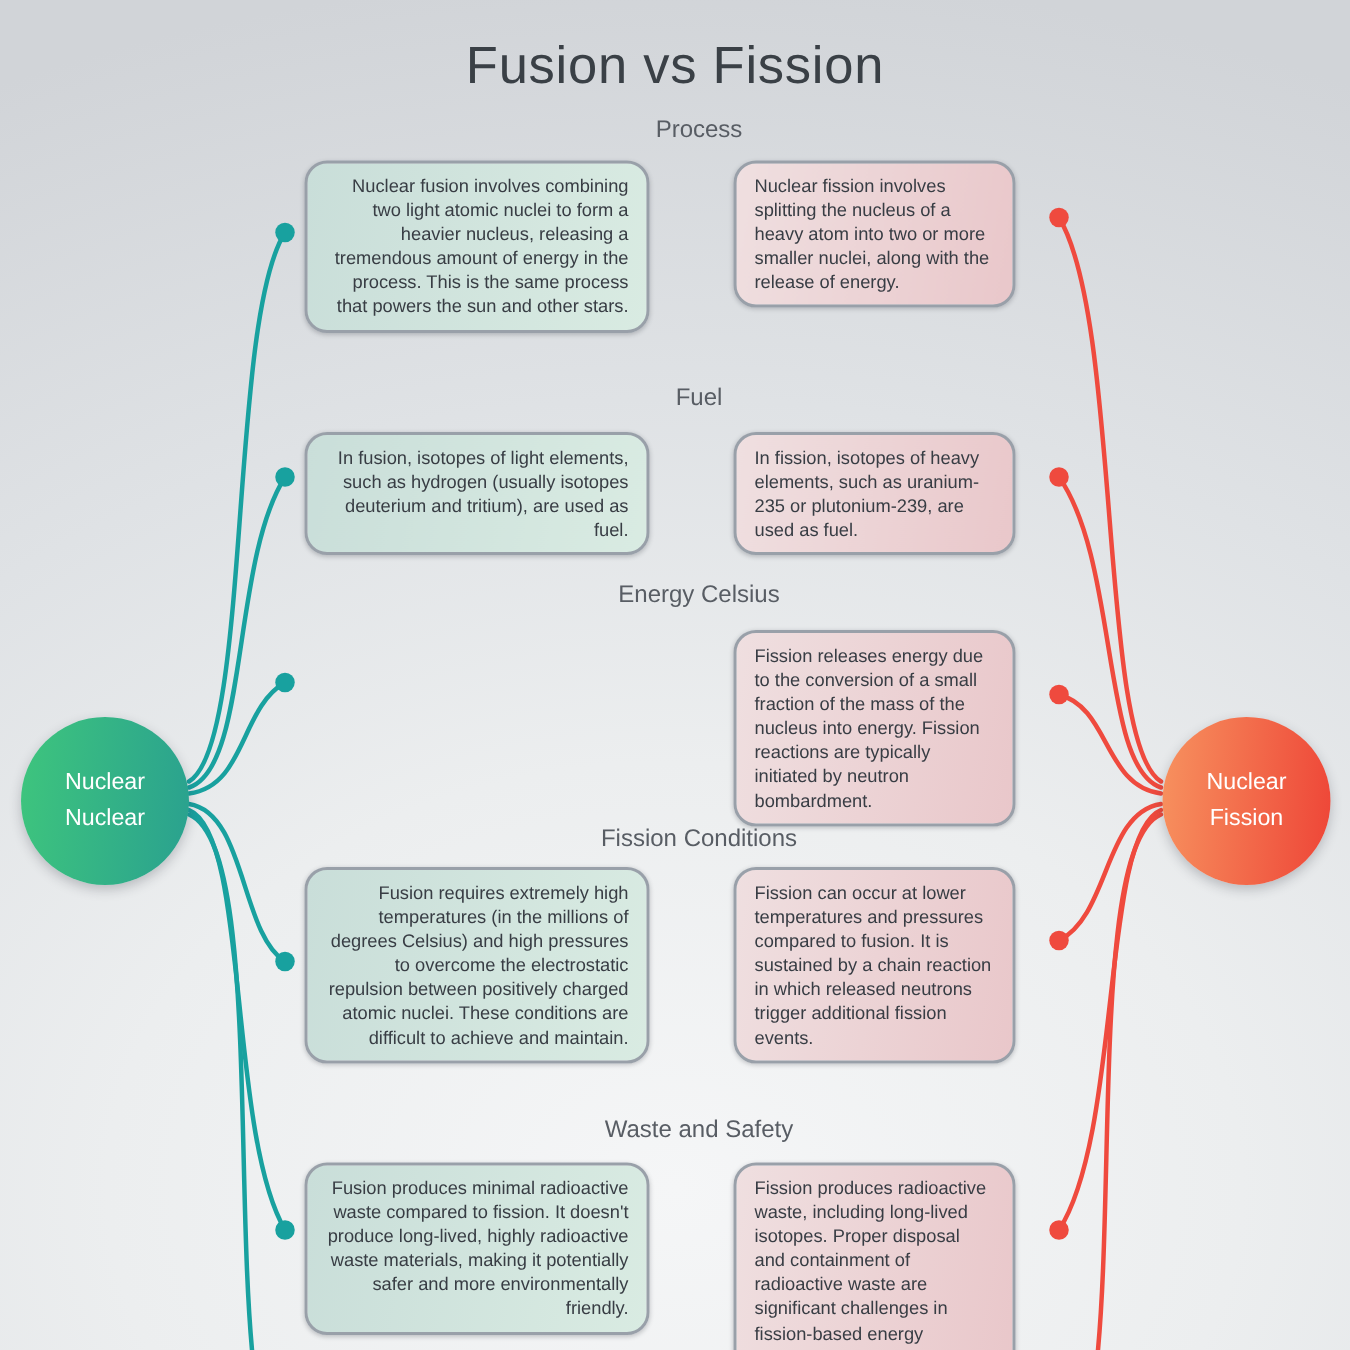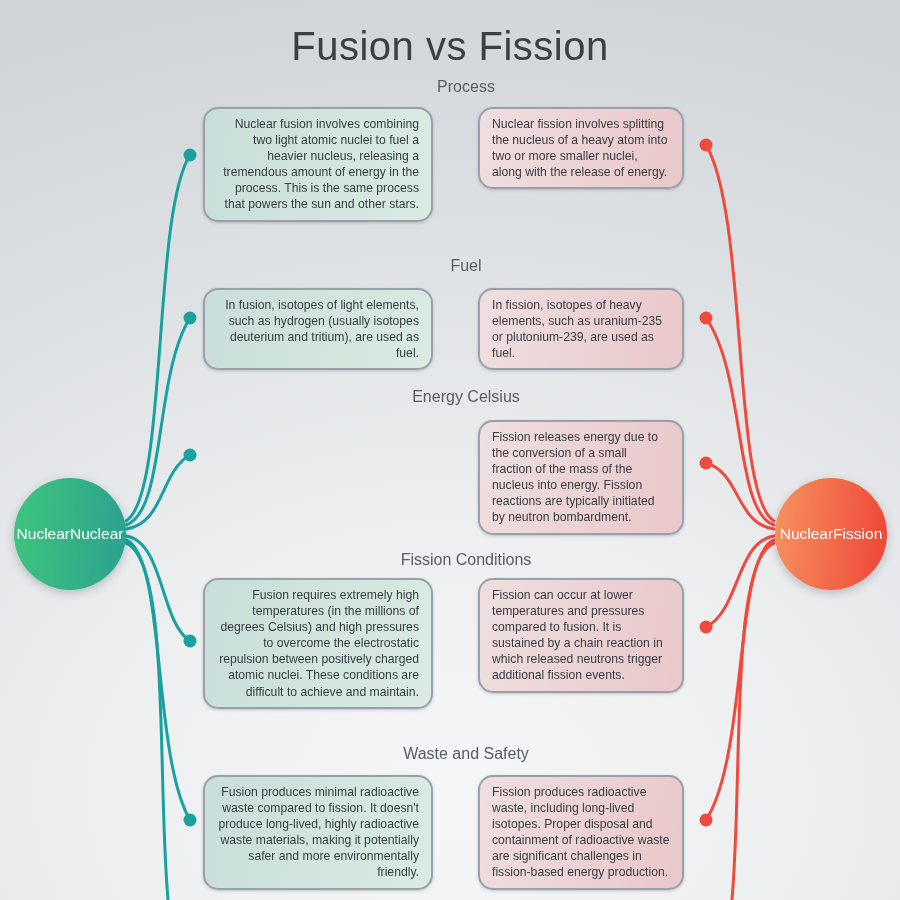--- a/index.html
+++ b/index.html
@@ -12,21 +12,21 @@
     overflow: hidden;
     background: radial-gradient(ellipse 120% 90% at 50% 88%, #f5f6f7 0%, #eceeef 35%, #dfe2e5 65%, #d1d4d8 100%);
   }
 
   .title {
     position: absolute;
     top: 24px;
     left: 0;
     width: 100%;
     text-align: center;
-    font-size: 40px;
+    font-size: 35px;
     font-weight: 400;
     color: #3a4046;
     letter-spacing: 0.5px;
   }
 
   .section-heading {
     position: absolute;
     left: 16px;
     width: 100%;
     text-align: center;
@@ -49,41 +49,42 @@
     box-shadow: 0 1px 3px rgba(50,55,65,0.25);
   }
   .fusion-box {
     left: 203px;
     width: 230px;
     text-align: right;
     background: linear-gradient(100deg, #c9ded9 0%, #d9ebe2 100%);
     justify-content: flex-end;
   }
   .fission-box {
-    left: 478px;
-    width: 206px;
+    left: 489px;
+    width: 188px;
     text-align: left;
     background: linear-gradient(100deg, #efdfe0 0%, #e9c7ca 100%);
     justify-content: flex-end;
   }
   .branch-box span { display: block; width: 100%; }
 
   .connector-layer {
     position: absolute;
     top: 0; left: 0;
     width: 900px; height: 900px;
     z-index: 1;
   }
 
   .root-node {
     position: absolute;
     width: 112px;
     height: 112px;
     border-radius: 50%;
     display: flex;
+    flex-direction: column;
     align-items: center;
     justify-content: center;
     color: #ffffff;
     font-size: 15.5px;
     line-height: 1.55;
     z-index: 2;
     box-shadow: 0 3px 8px rgba(40,45,55,0.25);
     text-align: center;
   }
   .fusion-node {
@@ -144,21 +145,21 @@
     <span>Nuclear</span>
     <span>Nuclear</span>
   </div>
   <div class="root-node fission-node">
     <span>Nuclear</span>
     <span>Fission</span>
   </div>
 
   <div class="section-heading" style="top:78px">Process</div>
   <div class="branch-box fusion-box" style="top:107px; min-height:107px">
-    <span>Nuclear fusion involves combining two light atomic nuclei to fuel a heavier nucleus, releasing a tremendous amount of energy in the process. This is the same process that powers the sun and other stars.</span>
+    <span>Nuclear fusion involves combining two light atomic nuclei to form a heavier nucleus, releasing a tremendous amount of energy in the process. This is the same process that powers the sun and other stars.</span>
   </div>
   <div class="branch-box fission-box" style="top:107px; min-height:81px">
     <span>Nuclear fission involves splitting the nucleus of a heavy atom into two or more smaller nuclei, along with the release of energy.</span>
   </div>
 
   <div class="section-heading" style="top:257px">Fuel</div>
   <div class="branch-box fusion-box" style="top:288px; min-height:60px">
     <span>In fusion, isotopes of light elements, such as hydrogen (usually isotopes deuterium and tritium), are used as fuel.</span>
   </div>
   <div class="branch-box fission-box" style="top:288px; min-height:60px">

